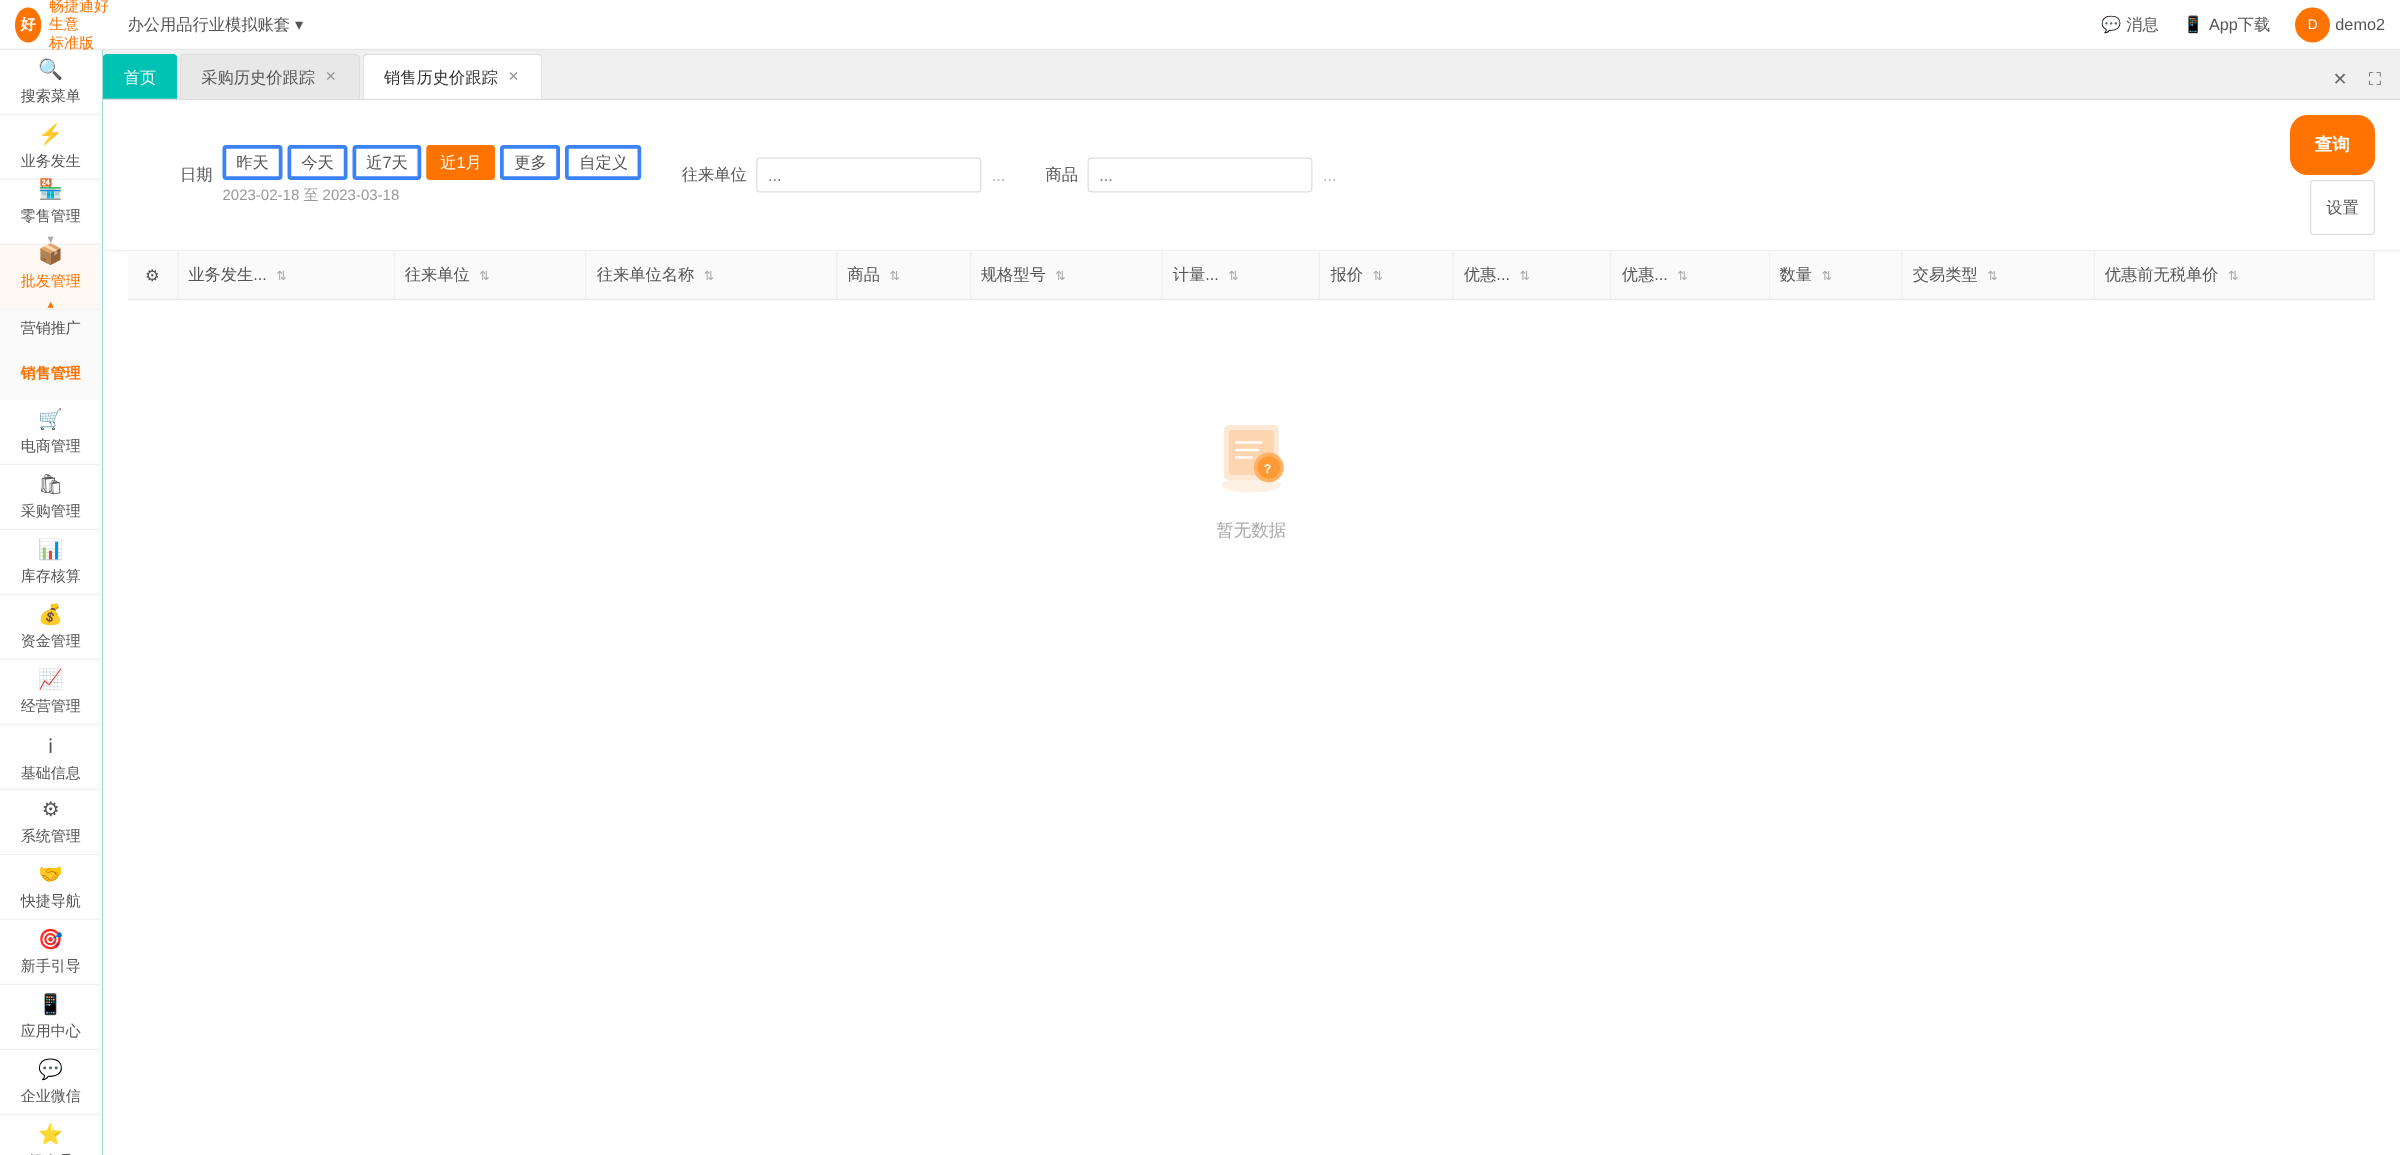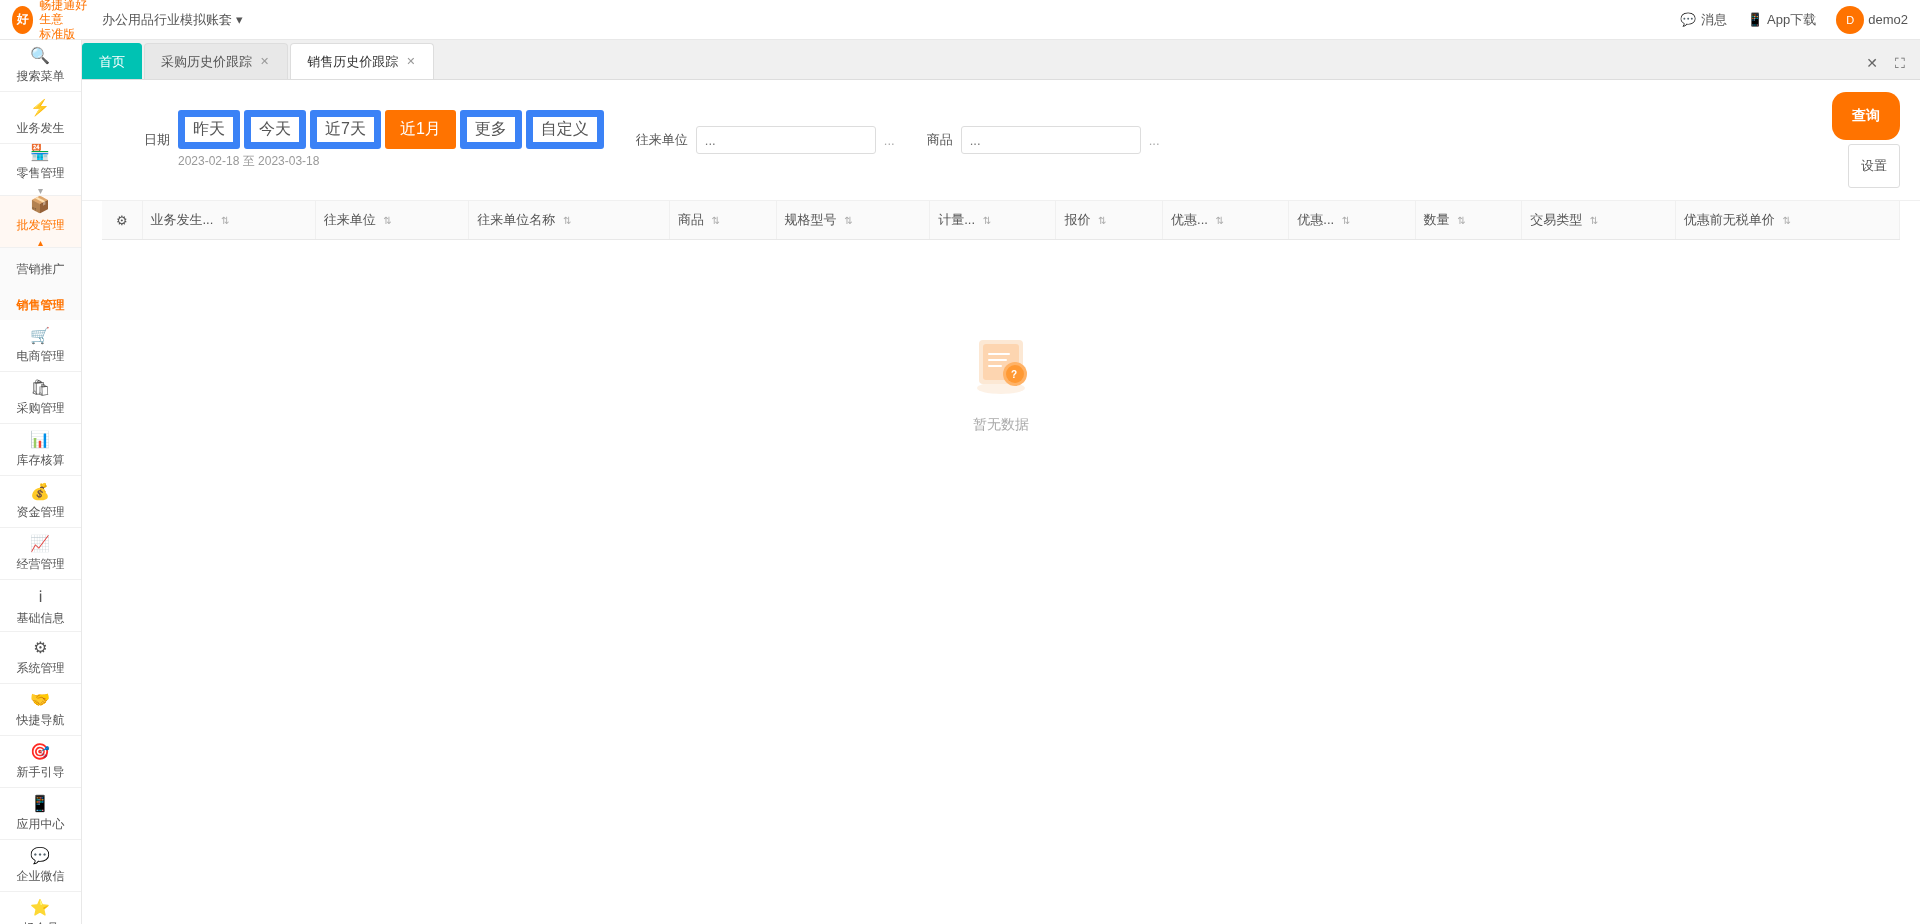--- a/index.html
+++ b/index.html
@@ -108,21 +108,21 @@
     .sidebar-sub {
       display: flex;
       flex-direction: column;
       align-items: center;
       padding: 6px 4px;
       cursor: pointer;
       color: #555;
       font-size: 12px;
       text-align: center;
       min-height: 36px;
-      justify-content: flex-end;
+      justify-content: flex-start;
       background: #fafafa;
     }
     .sidebar-sub.active { color: #ff7300; font-weight: bold; }
 
     
     .content-area {
       flex: 1;
       display: flex;
       flex-direction: column;
       overflow: hidden;
@@ -270,25 +270,25 @@
       font-size: 13px;
       white-space: nowrap;
     }
     .date-buttons {
       display: flex;
       align-items: center;
       gap: 4px;
     }
     .date-btn {
       padding: 2px 8px;
-      border: 7px solid #3b82f6;
+      border: 3px solid #3b82f6;
       background: #fff;
       border-radius: 3px;
       cursor: pointer;
-      font-size: 16px;
+      font-size: 13px;
       color: #555;
     }
     .date-btn.active {
       background: #ff7300;
       color: white;
       border-color: #ff7300;
     }
     .date-range-text {
       font-size: 12px;
       color: #999;

